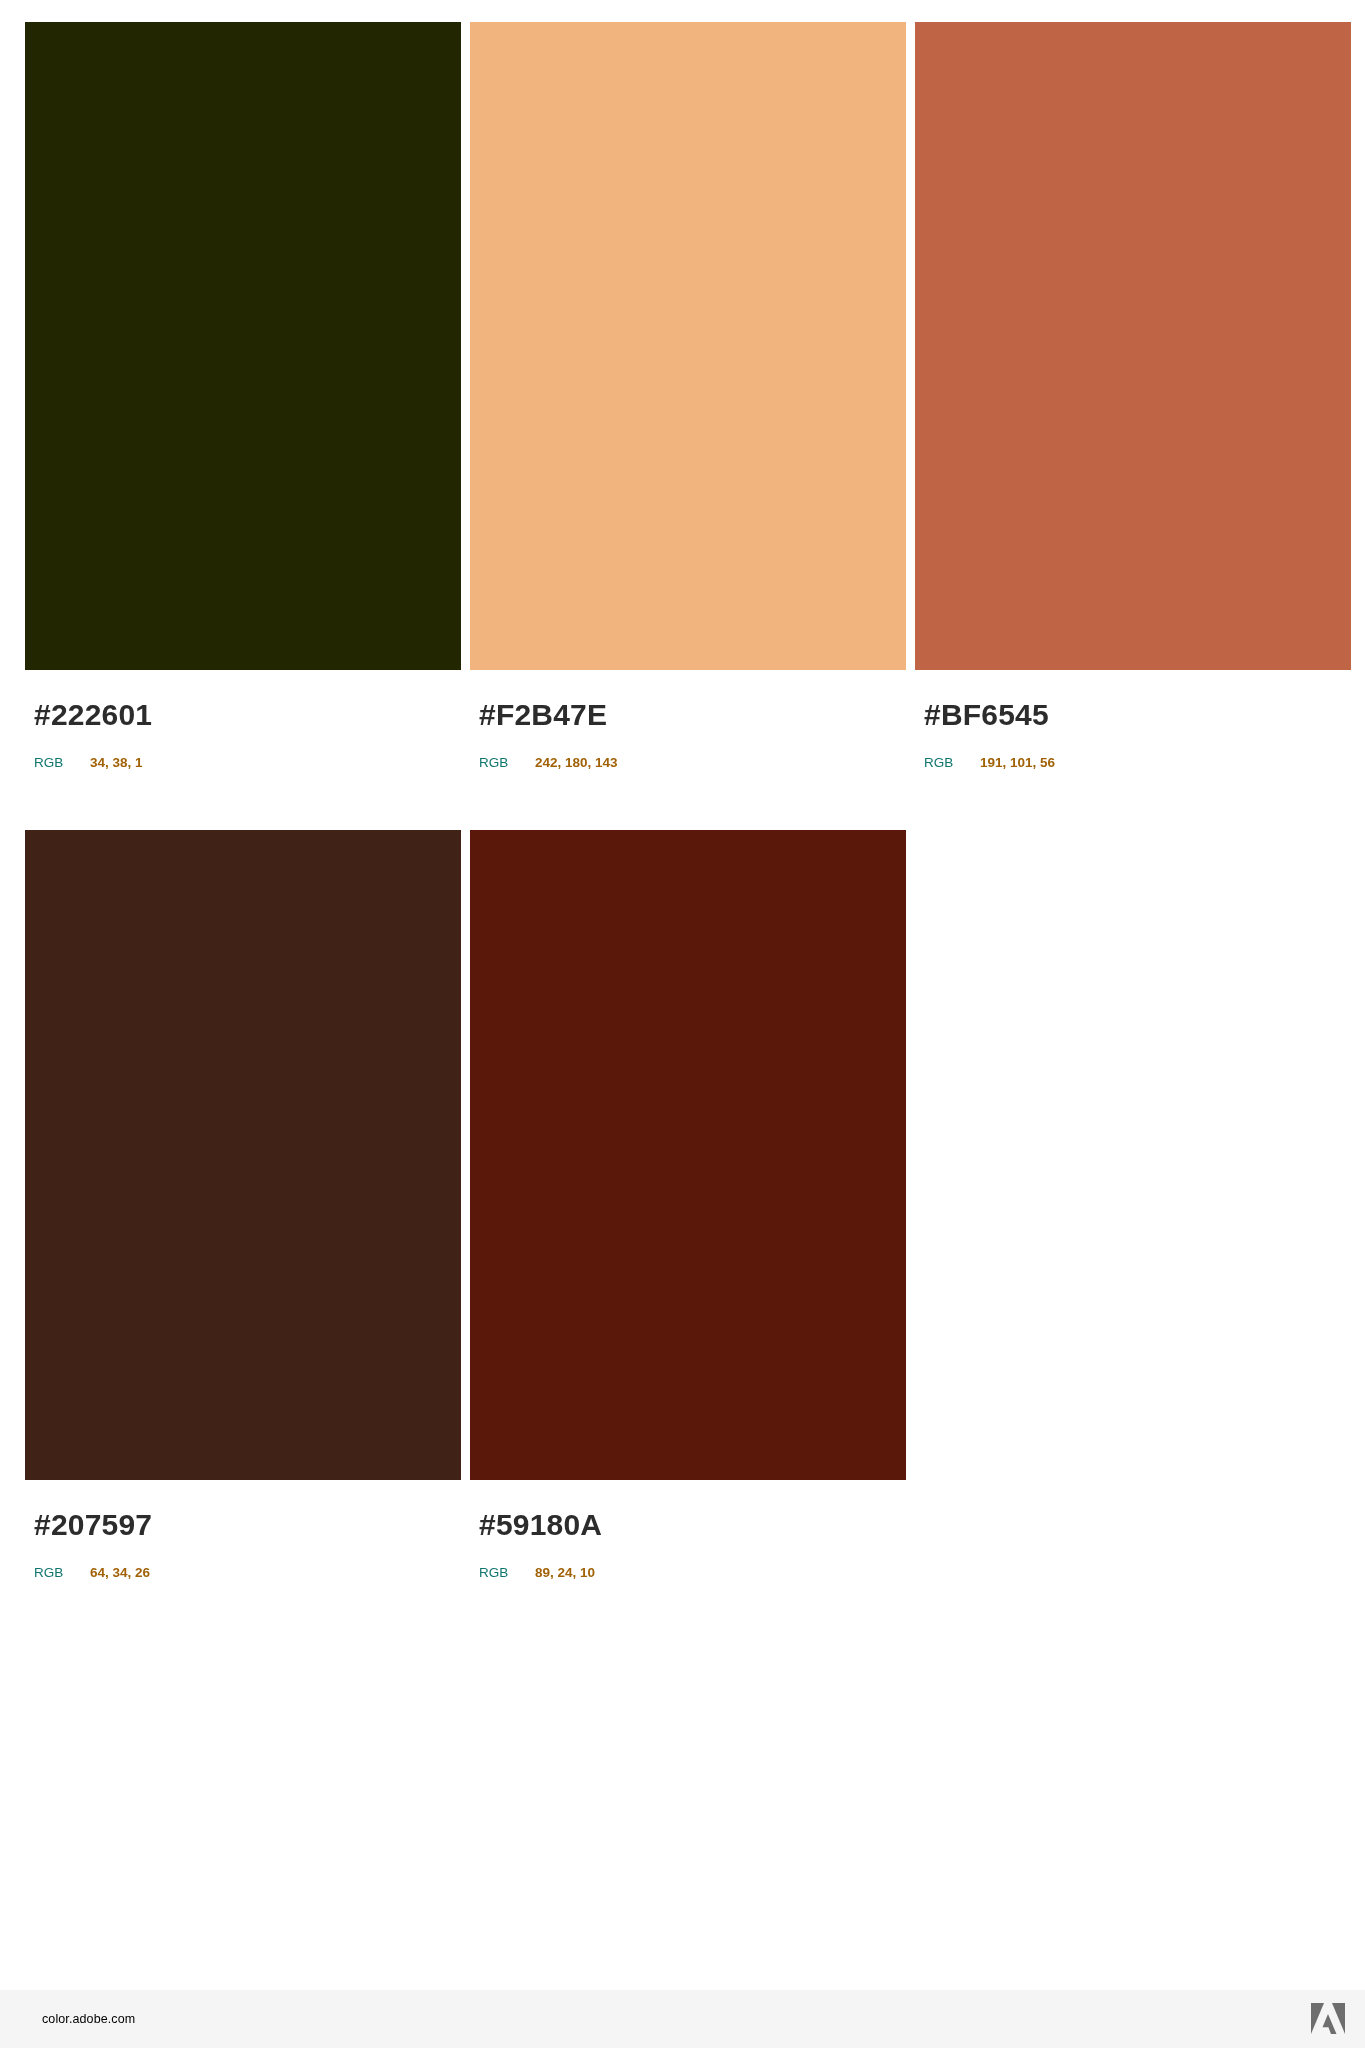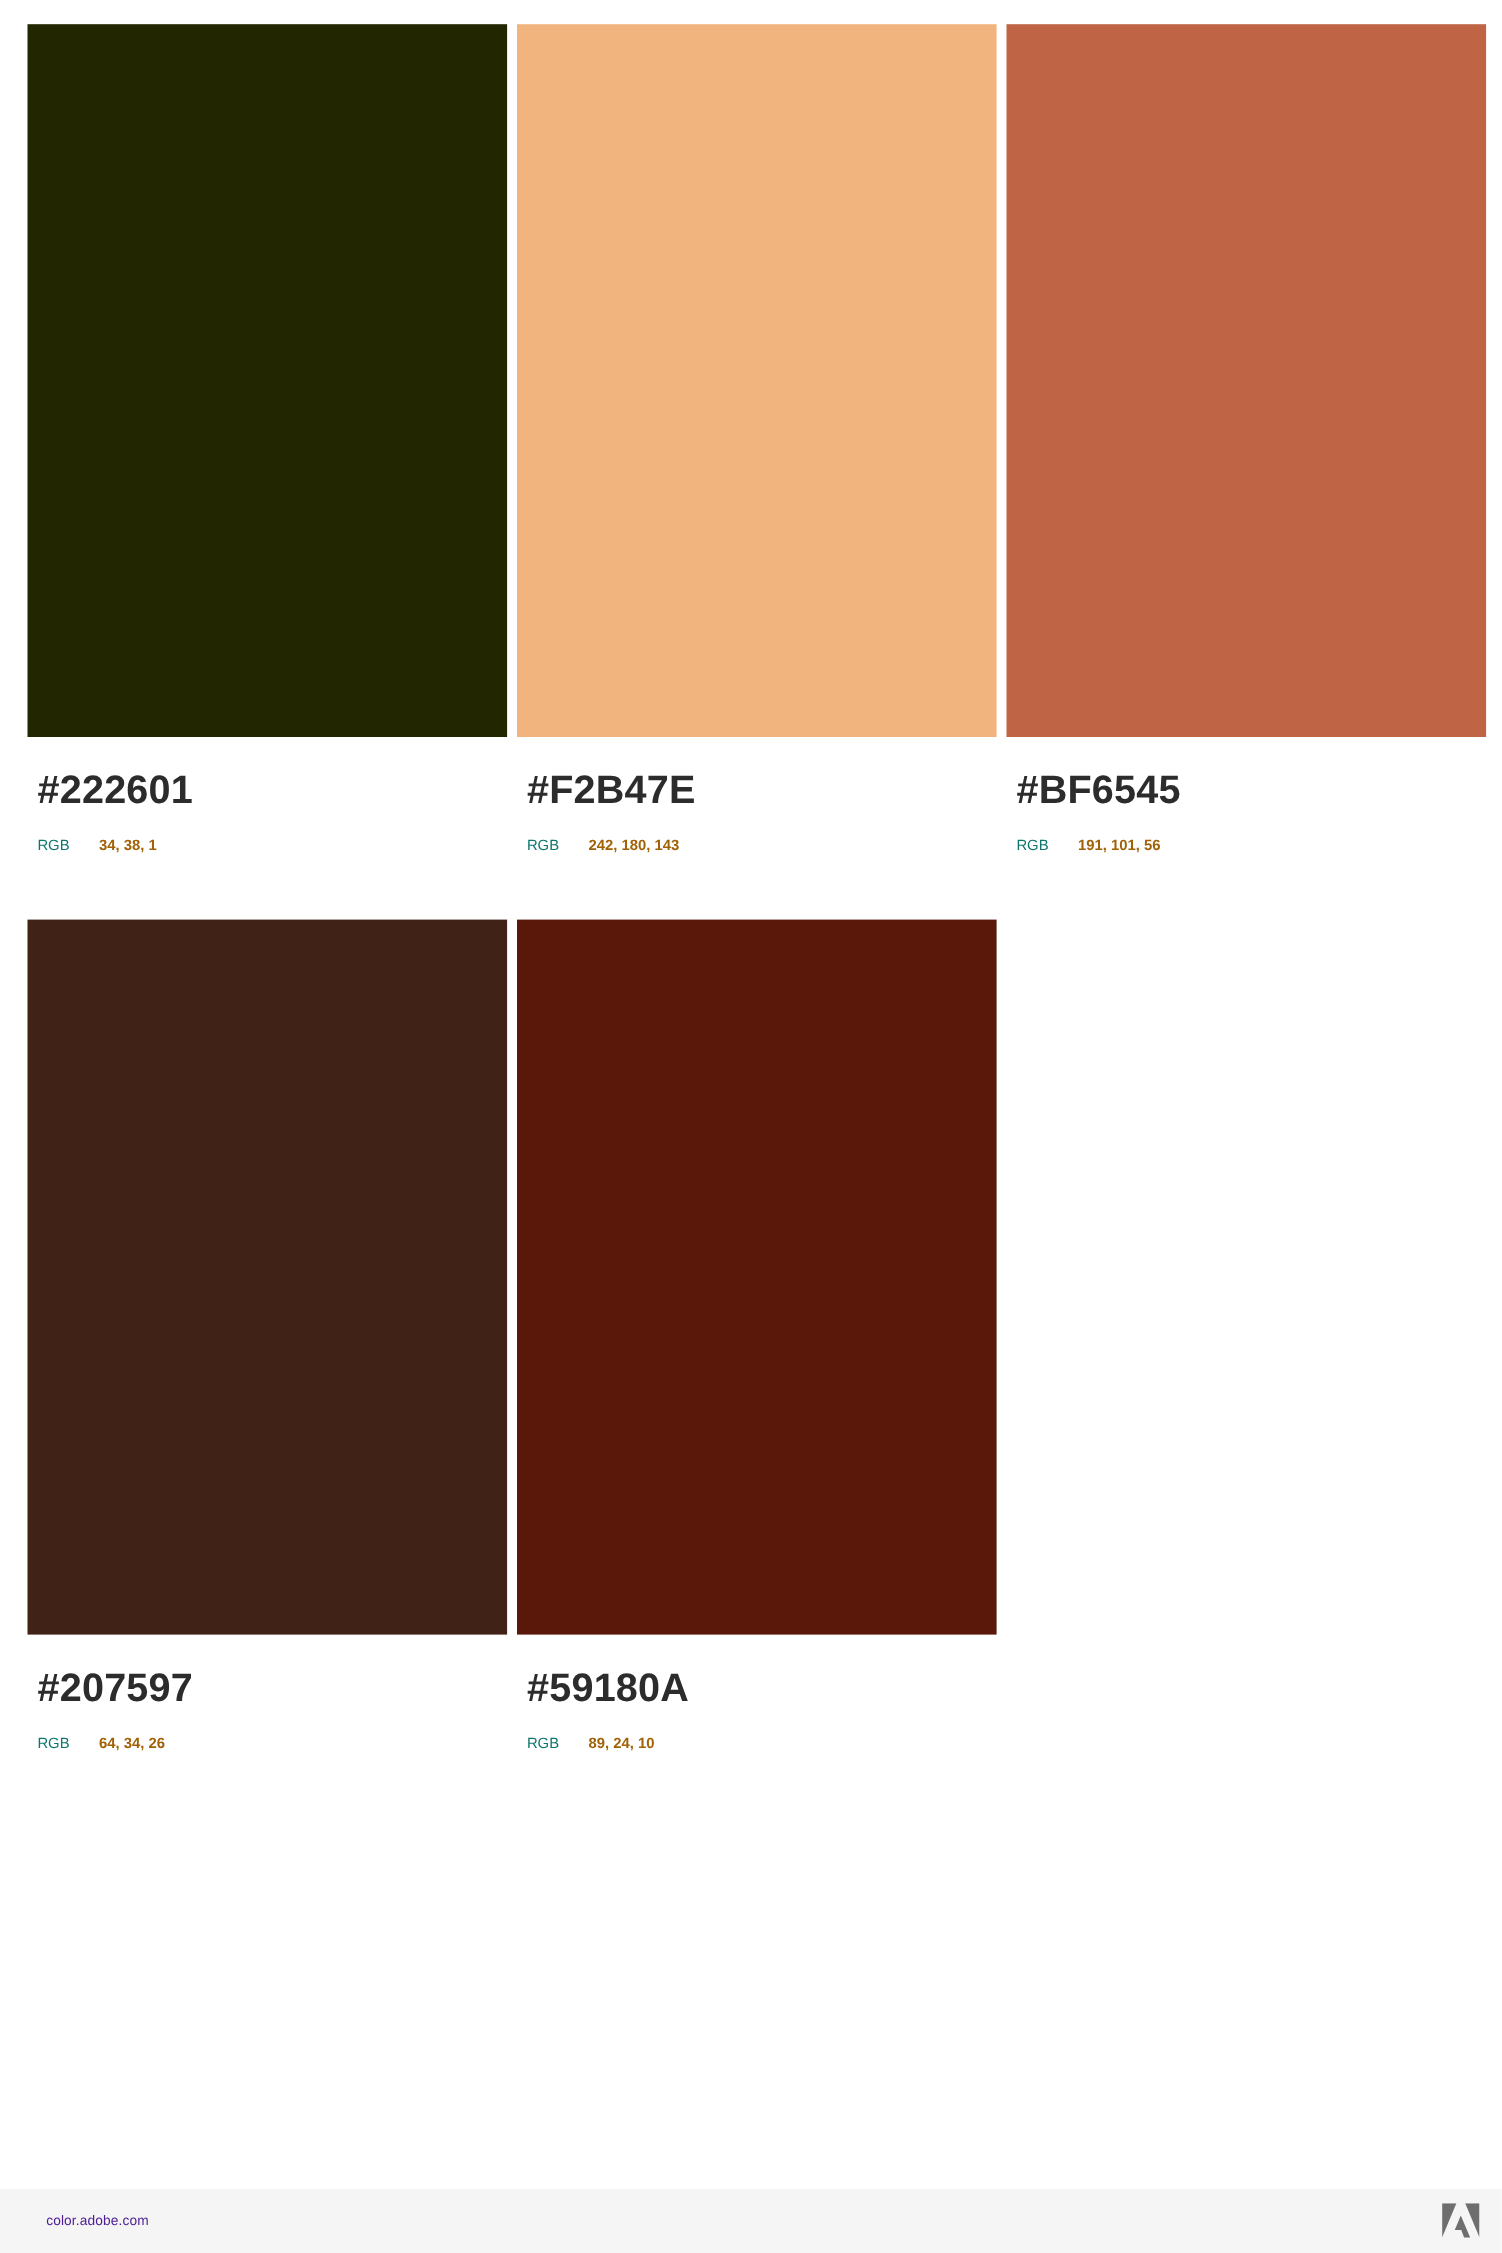--- a/index.html
+++ b/index.html
@@ -56,21 +56,21 @@
 
   .row-1 .swatch-chip { height: 648px; }
   .row-2 .swatch-chip { height: 650px; }
 
   .swatch-info {
     padding-left: 9px;
     box-sizing: border-box;
   }
 
   .hex-label {
-    font-size: 36px;
+    font-size: 30px;
     font-weight: bold;
     color: #2c2c2c;
     letter-spacing: 0.2px;
     margin-top: 30px;
     line-height: 1;
     white-space: nowrap;
   }
 
   .rgb-line {
     margin-top: 26px;
@@ -109,21 +109,21 @@
     background: #f5f5f5;
     display: flex;
     align-items: center;
     justify-content: space-between;
     box-sizing: border-box;
     padding: 0 20px 0 42px;
   }
 
   .footer-url {
     font-size: 12.5px;
-    color: #4c1d95;
+    color: #000000;
     letter-spacing: 0.1px;
   }
 
   .adobe-logo {
     width: 34px;
     height: 32px;
     display: block;
   }
 </style>
 </head>

